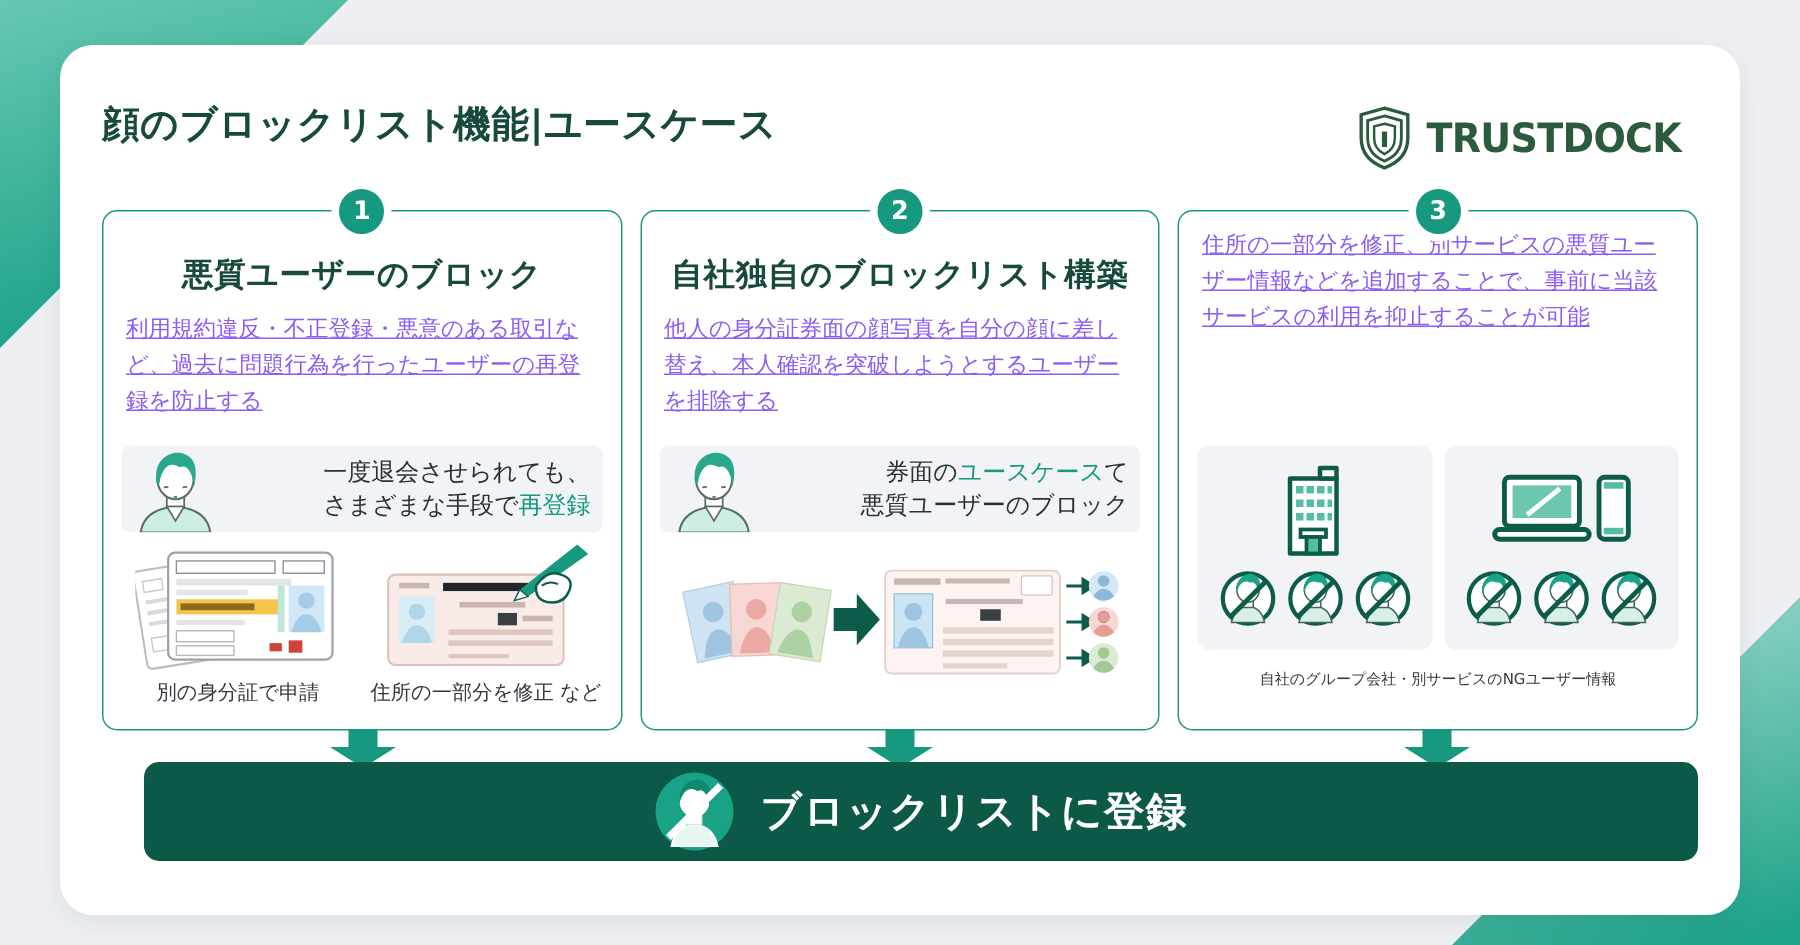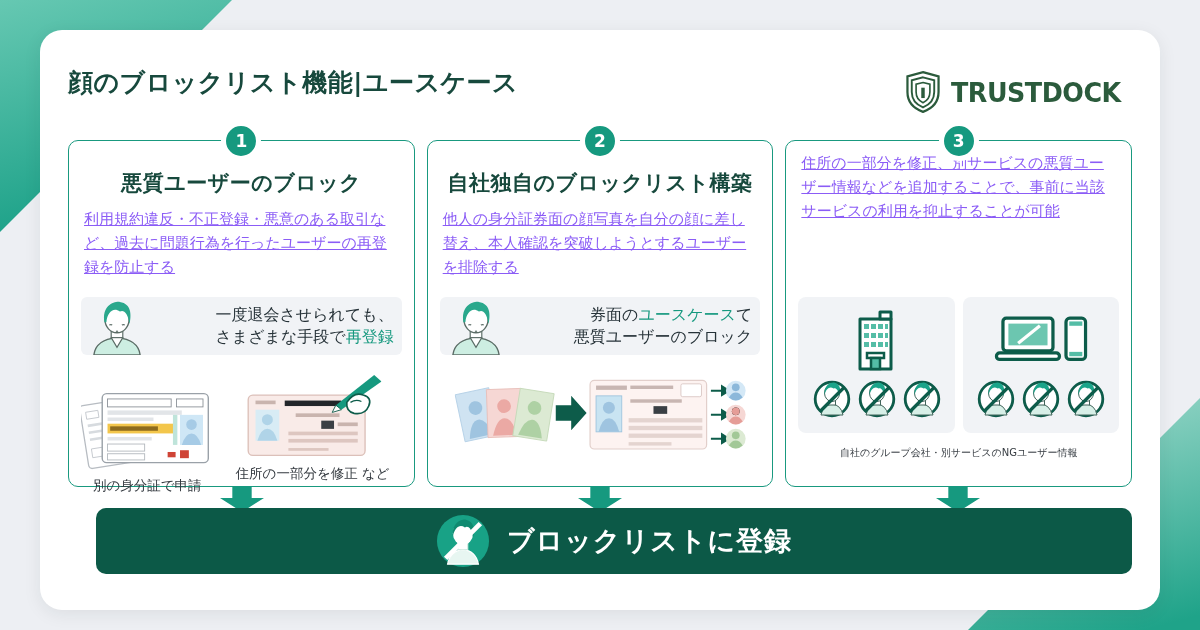--- a/index.html
+++ b/index.html
@@ -306,21 +306,21 @@
           <span>さまざまな手段で</span><span class="accent">再登録</span>
         </span>
       </div>
       <div class="figs">
         <figure class="fig" style="margin:0">
           <svg viewBox="0 0 150 92">
               <use href="#sym-license"></use>
             </svg>
           <figcaption class="fig-caption">別の身分証で申請</figcaption>
         </figure>
-        <figure class="fig" style="margin:12px">
+        <figure class="fig" style="margin:0">
           <svg viewBox="0 0 150 92">
               <use href="#sym-card-pen"></use>
             </svg>
           <figcaption class="fig-caption">住所の一部分を修正 など</figcaption>
         </figure>
       </div>
     </section>
 
     <section class="col">
       <div class="badge">2</div>

